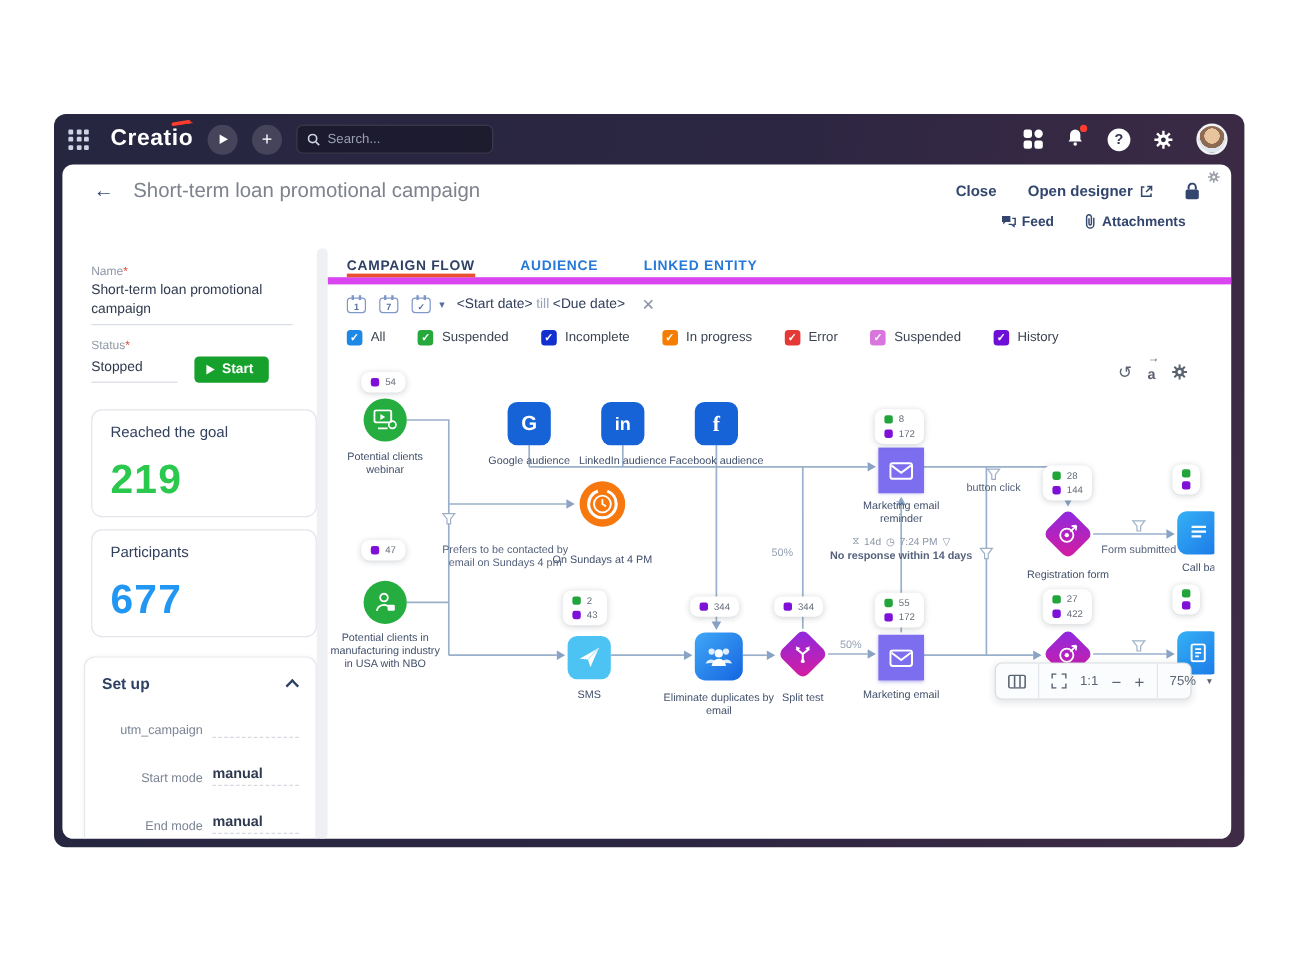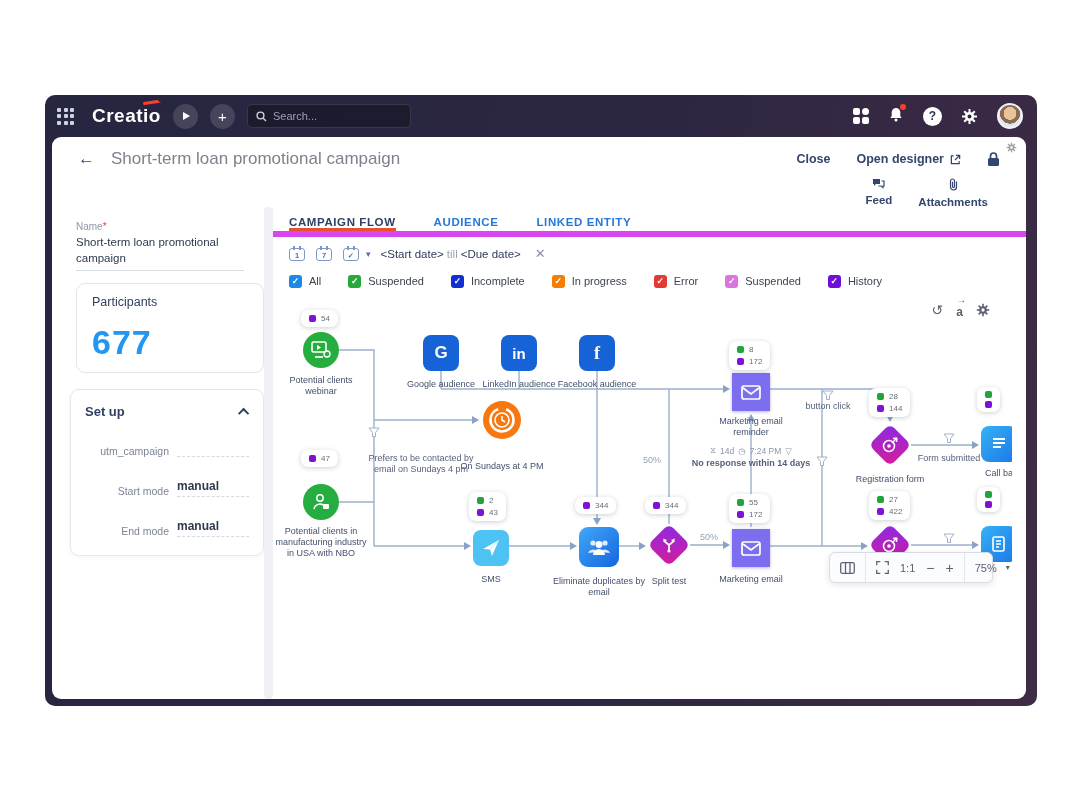--- a/index.html
+++ b/index.html
@@ -39,21 +39,21 @@
   .card { position:absolute; left:7px; right:11px; top:42px; bottom:7px; background:#fff;
     border-radius:9px; overflow:hidden; }
   .card-gear { position:absolute; top:5px; right:9px; opacity:.75; cursor:pointer; }
   .card-header { height:70px; padding:12px 26px 0 26px; position:relative; }
   .hdr-row1 { display:flex; align-items:center; }
   .back-arrow { color:#32477a; font-size:17px; cursor:pointer; margin-right:16px; }
   .page-title { color:#7d828c; font-size:17px; font-weight:400; }
   .hdr-actions { margin-left:auto; display:flex; align-items:center; gap:26px; }
   .hdr-link { color:#33466e; font-size:12.5px; font-weight:600; display:flex; align-items:center; gap:6px; cursor:pointer; }
   .hdr-row2 { display:flex; justify-content:flex-end; gap:26px; margin-top:9px; padding-right:12px; }
-  .hdr-small { color:#33466e; font-size:11.5px; font-weight:600; display:flex; align-items:center; gap:5px; cursor:pointer;flex-direction:column; }
+  .hdr-small { color:#33466e; font-size:11.5px; font-weight:600; display:flex; align-items:center; gap:5px; cursor:pointer; }
   
   .card-body { display:flex; height:calc(100% - 70px); }
   .sidebar { width:212px; flex:none; padding:14px 8px 0 24px; }
   .gutter { width:9px; flex:none; background:#eef0f3; border-radius:4px; }
   .fld-label { font-size:10px; color:#8f98a6; margin-bottom:3px; }
   .req { color:#e2483d; }
   .fld-value { font-size:11.5px; color:#2f3a4e; border-bottom:1px solid #d8dce3; padding-bottom:4px; line-height:1.35; }
   .name-wrap { width:168px; margin-bottom:12px; }
   .status-row { display:flex; align-items:flex-end; gap:14px; margin-bottom:22px; }
   .status-val { width:72px; }
@@ -241,20 +241,34 @@
       </div>
     </div>
 
     <div class="card-body">
 
       <div class="sidebar">
         <div class="name-wrap">
           <div class="fld-label"><span>Name</span><span class="req">*</span></div>
           <div class="fld-value">Short-term loan promotional campaign</div>
         </div>
+        <div>
+          <div class="fld-label"><span>Status</span><span class="req">*</span></div>
+          <div class="status-row">
+            <div class="fld-value status-val">Stopped</div>
+            <button class="start-btn">
+                <span class="tri"></span>
+                <span>Start</span>
+              </button>
+          </div>
+        </div>
+        <div class="metric-card">
+          <div class="metric-label">Reached the goal</div>
+          <div class="metric-value" style="color: rgb(43, 200, 78);">219</div>
+        </div>
         <div class="metric-card">
           <div class="metric-label">Participants</div>
           <div class="metric-value" style="color: rgb(33, 150, 243);">677</div>
         </div>
         <div class="setup-card">
           <div class="setup-head">
             <span class="setup-title">Set up</span>
             <span class="chev-up"></span>
           </div>
           <div class="setup-row">

